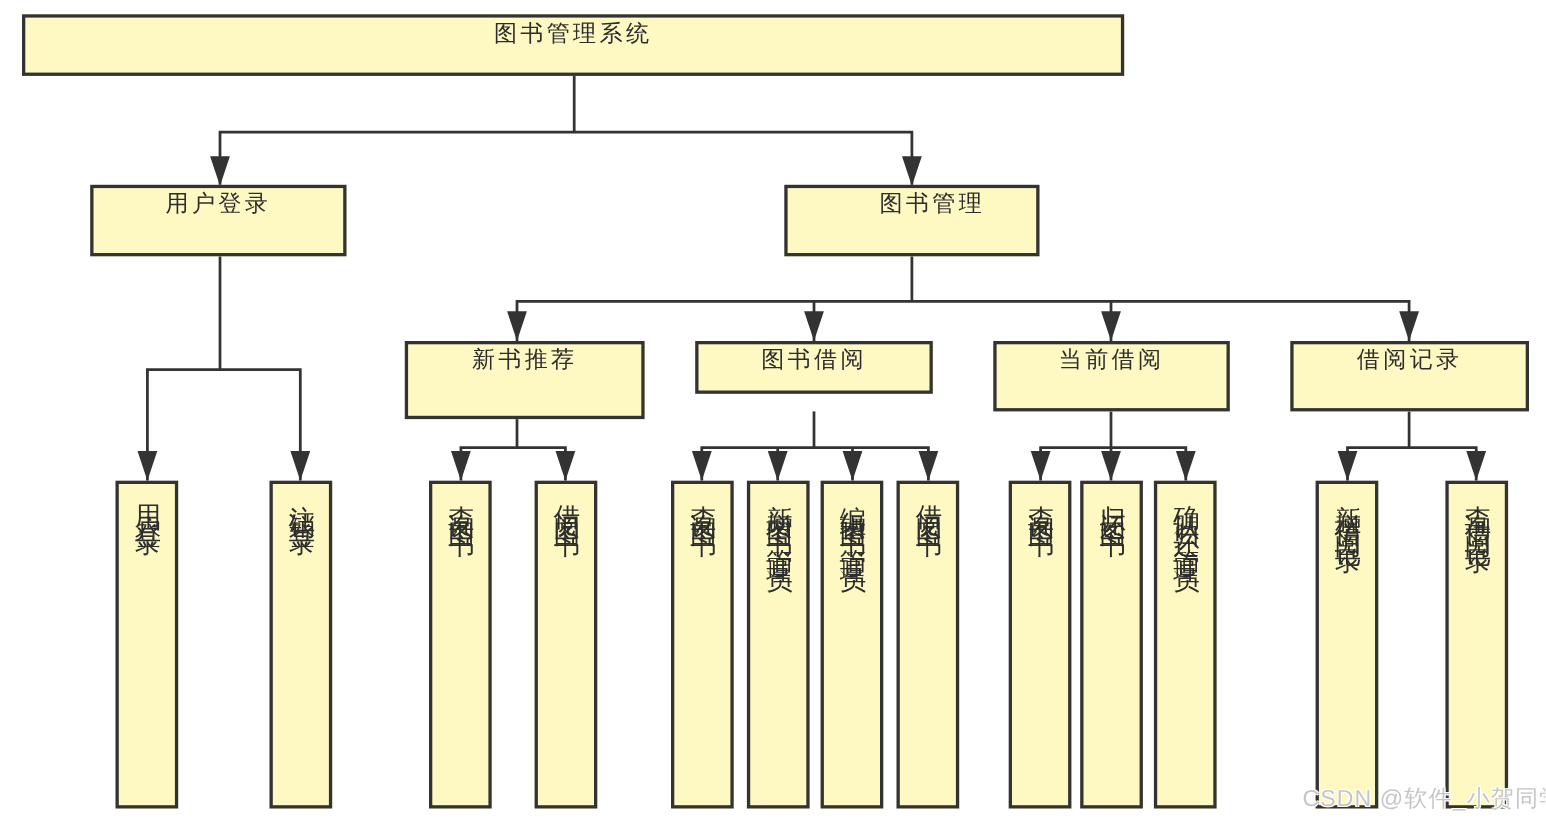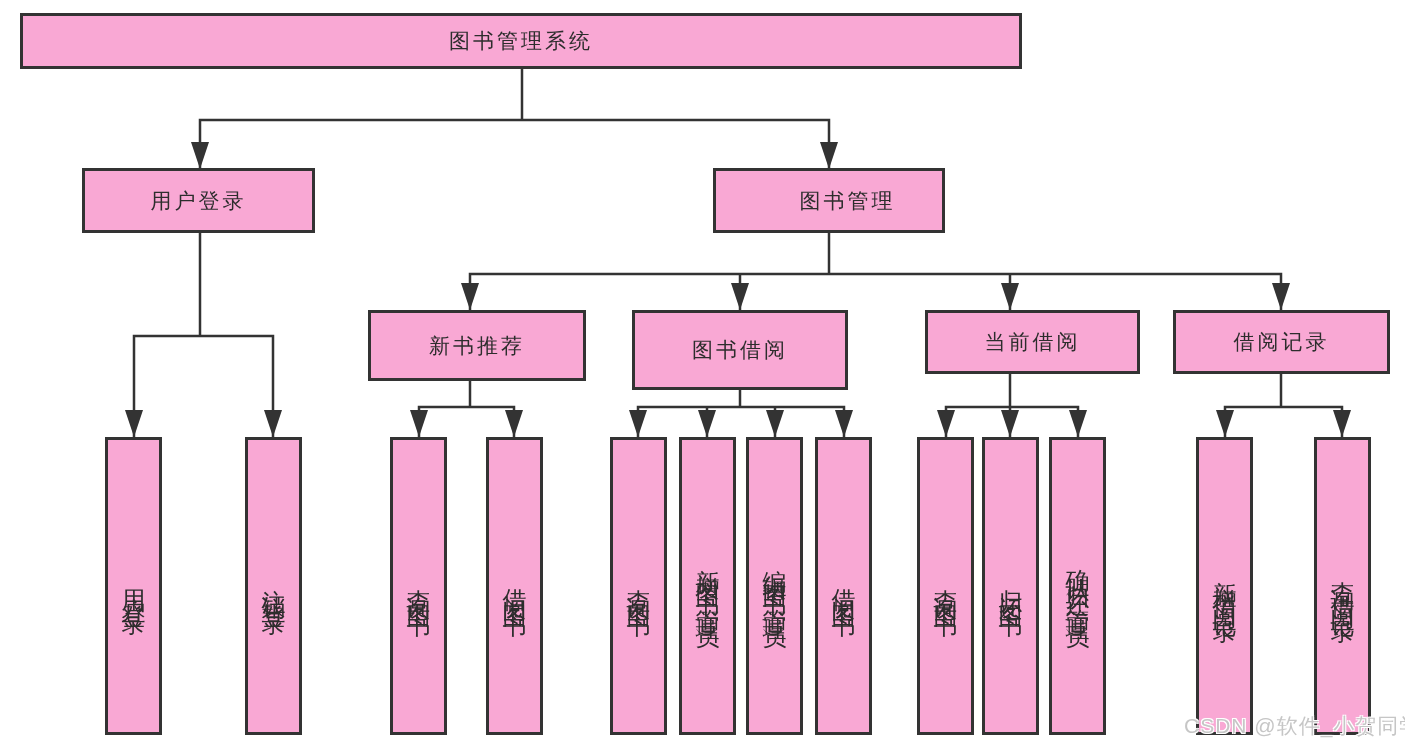--- a/index.html
+++ b/index.html
@@ -33,24 +33,23 @@
     stroke: var(--line);
     stroke-width: 2.5;
   }
   .connectors polygon {
     fill: var(--line);
     stroke: none;
   }
   .node {
     position: absolute;
     box-sizing: border-box;
-    background: #f9a8d4;
+    background: #fef9c3;
     border: 3px solid var(--line);
     display: flex;
-    align-items: center;
     justify-content: center;
   }
   .hlabel {
     font-size: 21px;
     letter-spacing: 3px;
     color: var(--text);
     white-space: nowrap;
   }
   .vnode {
     width: 57px;
@@ -138,24 +137,24 @@
   <div class="node" style="left:82px; top:168px; width:233px; height:65px;">
     <span class="hlabel">用户登录</span>
   </div>
   <div class="node" style="left:713px; top:168px; width:232px; height:65px;padding-left:37px;">
     <span class="hlabel">图书管理</span>
   </div>
 
   <div class="node" style="left:368px; top:310px; width:218px; height:71px;">
     <span class="hlabel">新书推荐</span>
   </div>
-  <div class="node" style="left:632px; top:310px; width:216px; height:80px;">
+  <div class="node" style="left:632px; top:310px; width:216px; height:48px;">
     <span class="hlabel">图书借阅</span>
   </div>
-  <div class="node" style="left:925px; top:310px; width:215px; height:64px;">
+  <div class="node" style="left:903px; top:310px; width:215px; height:64px;">
     <span class="hlabel">当前借阅</span>
   </div>
   <div class="node" style="left:1173px; top:310px; width:217px; height:64px;">
     <span class="hlabel">借阅记录</span>
   </div>
 
   <div class="node vnode" style="left:105px;">
     <span class="vlabel">用户登录</span>
   </div>
   <div class="node vnode" style="left:245px;">

